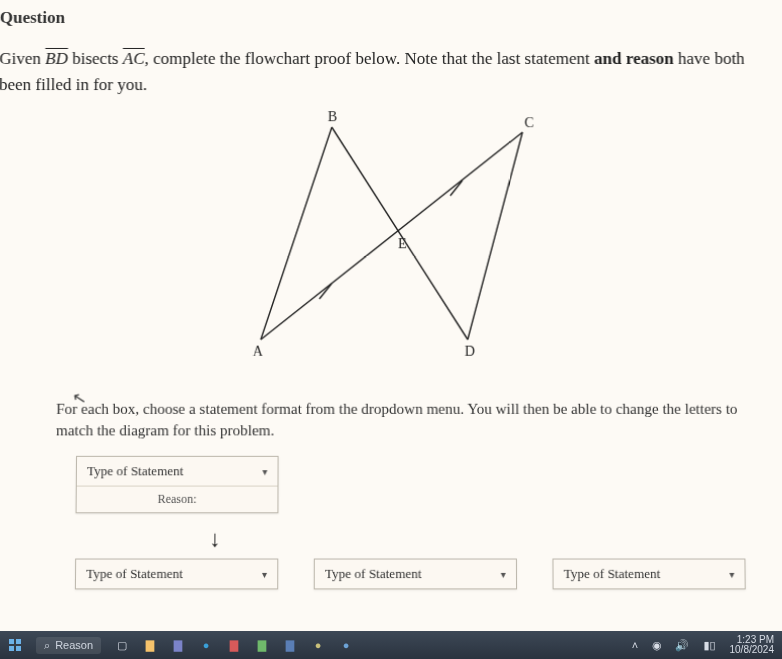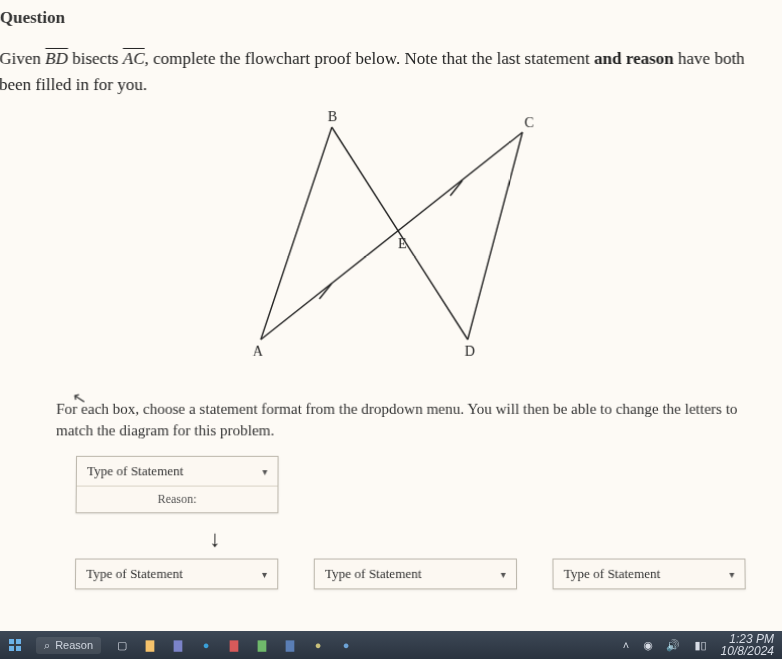--- a/index.html
+++ b/index.html
@@ -108,21 +108,21 @@
       font-size: 11px;
     }
     .taskbar .search {
       display: flex; align-items: center; gap: 5px;
       background: rgba(255,255,255,0.1);
       padding: 2px 8px; border-radius: 3px;
       color: #cfd5df;
     }
     .taskbar .spacer { flex: 1; }
     .tb-icon { width: 14px; height: 14px; display: inline-flex; align-items: center; justify-content: center; }
-    .clock { font-size: 12px; line-height: 1; text-align: right; font-style: italic; }
+    .clock { font-size: 10px; line-height: 1; text-align: right; }
   </style>
 </head>
 <body>
 
 <div class="page">
 
   <div class="qheader">Question</div>
 
   <div class="prompt">
     <span>Given </span><span class="overline">BD</span><span> bisects </span><span class="overline">AC</span><span>, complete the flowchart proof below. Note that the last statement </span><b>and reason</b><span> have both been filled in for you.</span>

